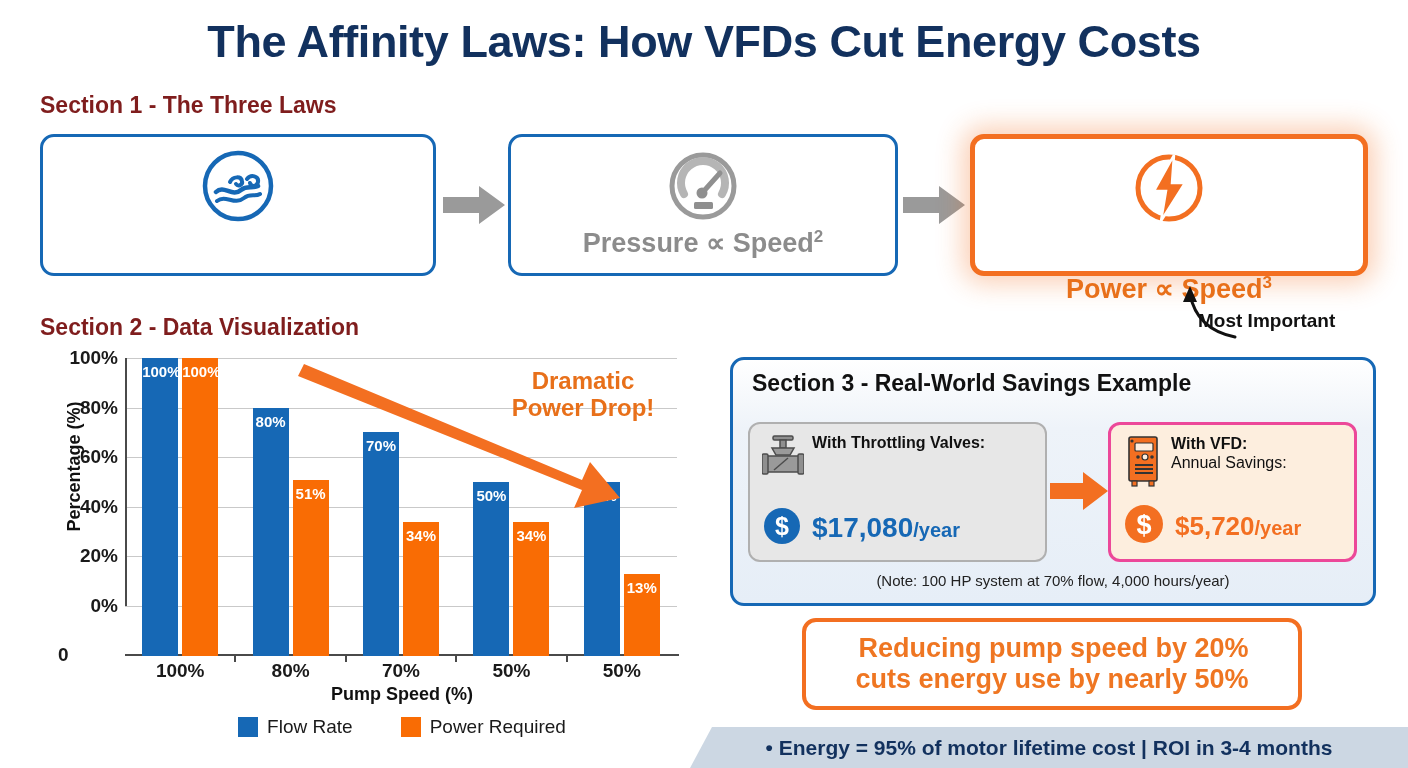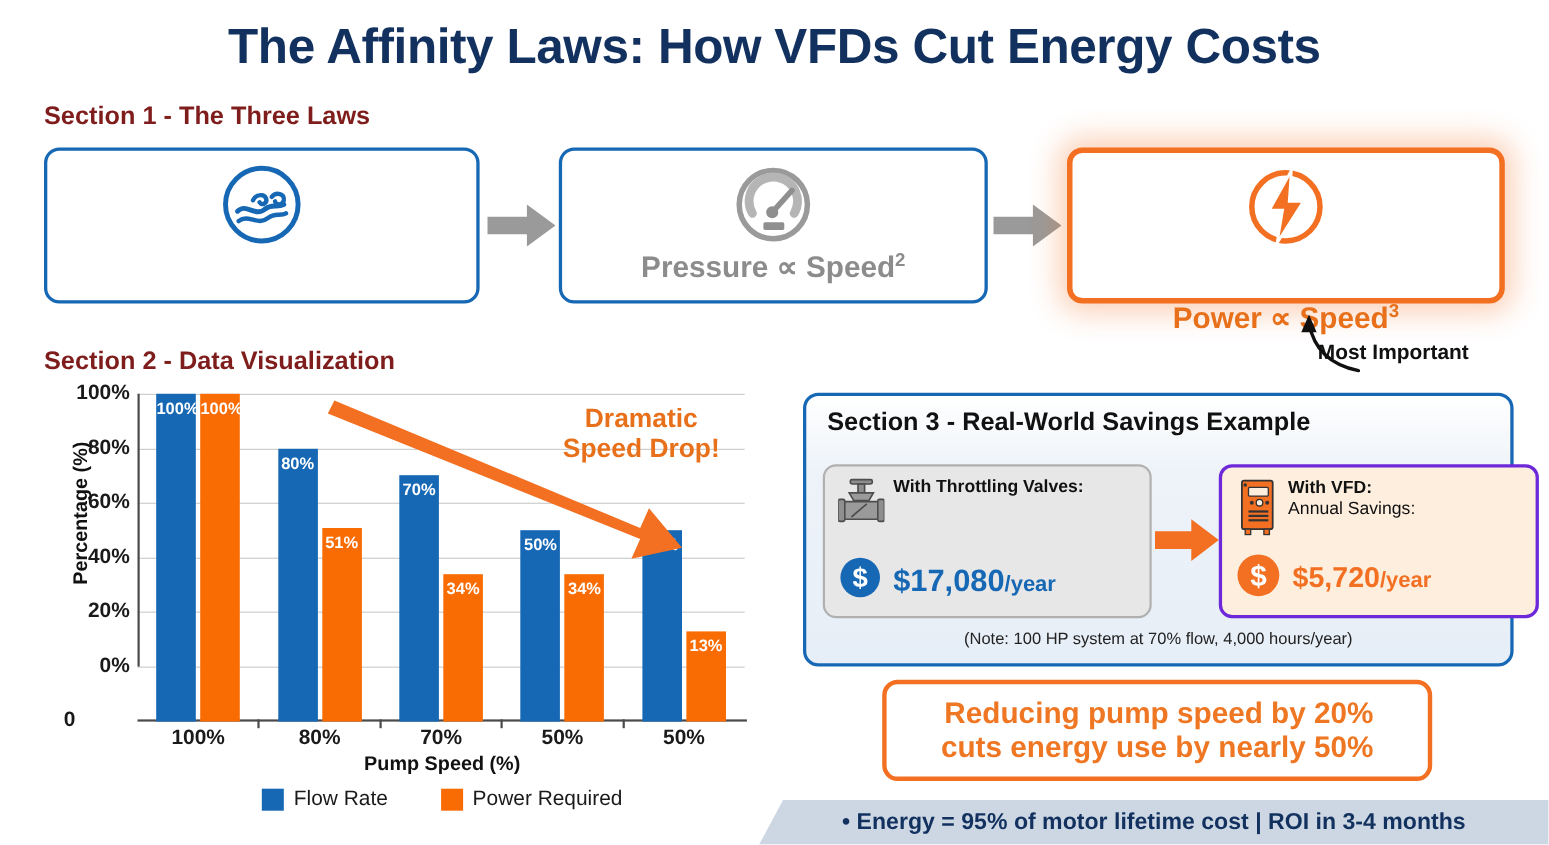--- a/index.html
+++ b/index.html
@@ -109,22 +109,22 @@
     background:linear-gradient(180deg,#ffffff 0%, #eef3f9 28%, #e6eef7 100%);
     box-sizing:border-box;
   }
   #sec3-head{position:absolute;left:752px;top:370px;font-size:23px;font-weight:bold;color:#111;white-space:nowrap;}
   .save-card{position:absolute;border-radius:12px;box-sizing:border-box;}
   #card-throttle{
     left:748px;top:422px;width:299px;height:140px;
     background:#e7e7e7;border:2px solid #b0b0b0;
   }
   #card-vfd{
-    left:1108px;top:422px;width:291px;height:140px;
-    background:#fdeede;border:3px solid #6d28d9;
+    left:1108px;top:422px;width:249px;height:140px;
+    background:#fdeede;border:3px solid #ec4899;
   }
   .card-top{position:absolute;left:12px;top:10px;display:flex;align-items:flex-start;gap:8px;}
   .card-title{font-size:16px;font-weight:bold;color:#111;line-height:1.08;}
   .card-sub{font-size:16px;color:#111;font-weight:normal;margin-top:2px;}
   .money-row{position:absolute;left:12px;bottom:10px;display:flex;align-items:center;gap:10px;}
   .money{font-size:28px;font-weight:bold;white-space:nowrap;}
   #money-throttle{color:#1668b5;}
   #money-vfd{color:#f36f21;font-size:26px;}
   .money .per{font-size:20px;}
   #sec3-arrow{position:absolute;left:1050px;top:470px;width:58px;height:42px;}
@@ -299,21 +299,21 @@
     </div>
   </div>
 
   <div id="drop-arrow">
     <svg width="345" height="160" viewBox="0 0 345 160">
       <path d="M14 12 L292 128 L300 110 L330 146 L284 156 L292 138 L8 24 Z" fill="#f36f21"></path>
     </svg>
   </div>
   <div id="drop-text">
     <div>Dramatic</div>
-    <div>Speed Drop!</div>
+    <div>Power Drop!</div>
   </div>
 
   <div id="sec3"></div>
   <div id="sec3-head">Section 3 - Real-World Savings Example</div>
 
   <div class="save-card" id="card-throttle">
     <div class="card-top">
       <span>
         <svg width="42" height="44" viewBox="0 0 42 44">
           <rect x="11" y="2" width="20" height="4" rx="1.5" fill="#8f8f8f" stroke="#4d4d4d" stroke-width="1.5"></rect>

